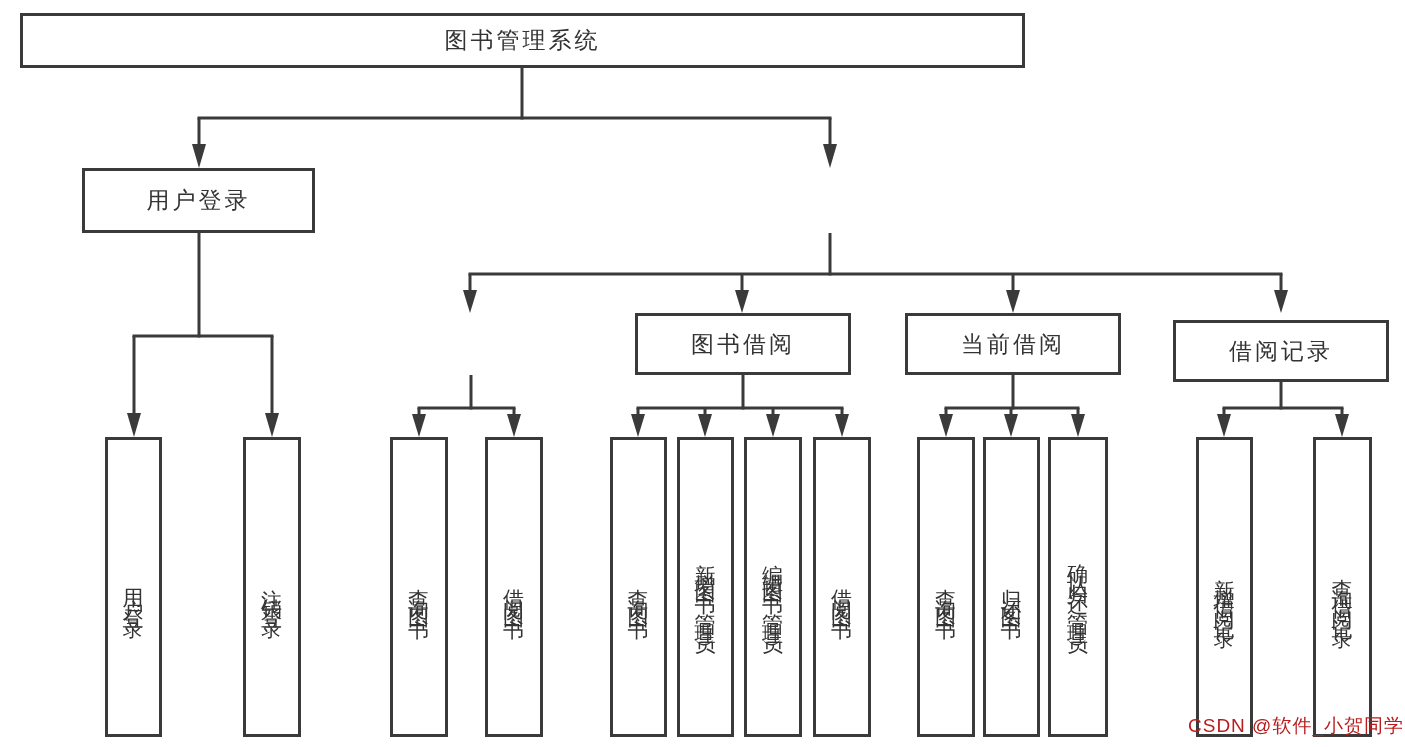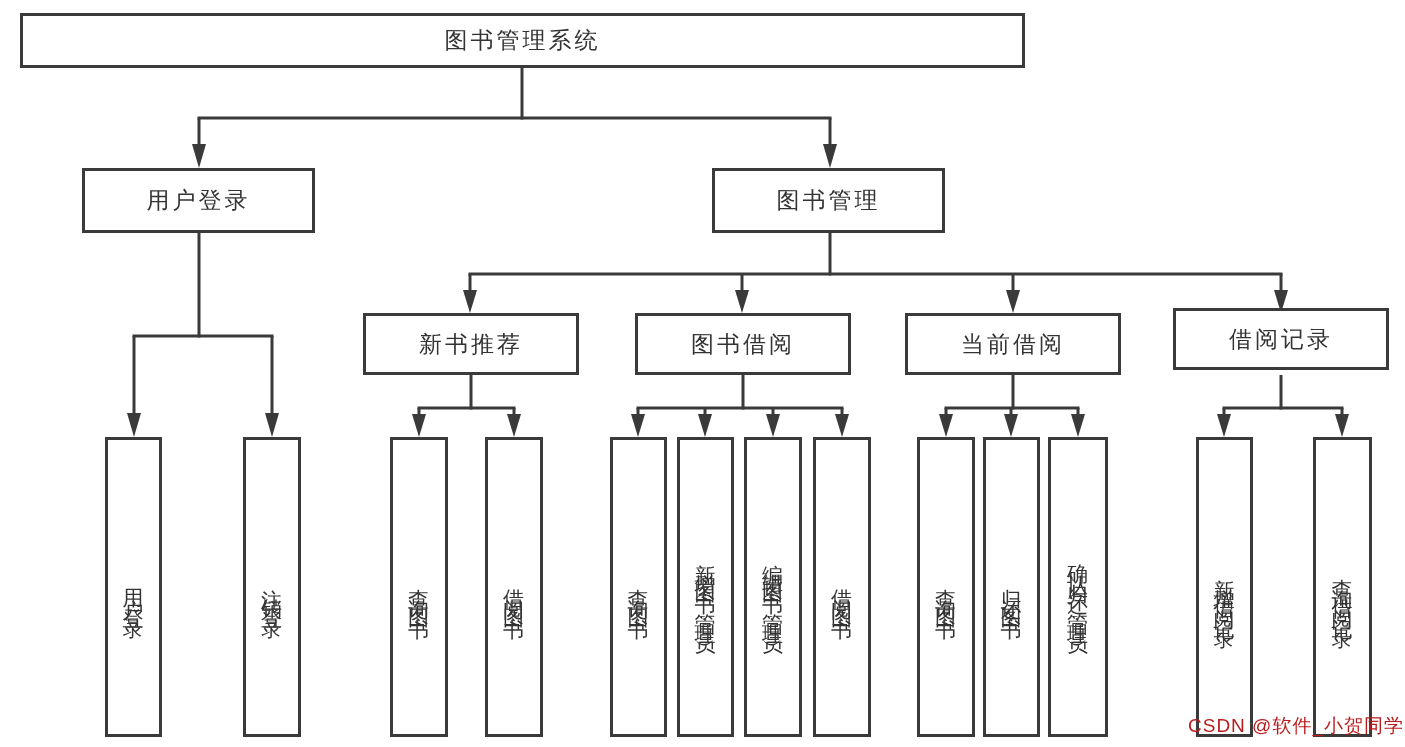--- a/index.html
+++ b/index.html
@@ -108,34 +108,28 @@
     </g>
   </svg>
 
   <div class="node" style="left:20px;top:13px;width:1005px;height:55px">
     <span class="lbl">图书管理系统</span>
   </div>
 
   <div class="node" style="left:82px;top:168px;width:233px;height:65px">
     <span class="lbl">用户登录</span>
   </div>
-  <div class="node" style="left:712px;top:168px;width:233px;height:65px">
-    <span class="lbl">图书管理</span>
-  </div>
 
-  <div class="node" style="left:363px;top:313px;width:216px;height:62px">
-    <span class="lbl">新书推荐</span>
-  </div>
   <div class="node" style="left:905px;top:313px;width:216px;height:62px">
     <span class="lbl">当前借阅</span>
   </div>
   <div class="node" style="left:635px;top:313px;width:216px;height:62px">
     <span class="lbl">图书借阅</span>
   </div>
-  <div class="node" style="left:1173px;top:308px;width:216px;height:62px">
+  <div class="node" style="left:1173px;top:320px;width:216px;height:62px">
     <span class="lbl">借阅记录</span>
   </div>
 
   <div class="node leaf" style="left:105px;top:437px;width:57px;height:300px">
     <span class="lbl">用户登录</span>
   </div>
   <div class="node leaf" style="left:243px;top:437px;width:58px;height:300px">
     <span class="lbl">注销登录</span>
   </div>
   <div class="node leaf" style="left:390px;top:437px;width:58px;height:300px">

